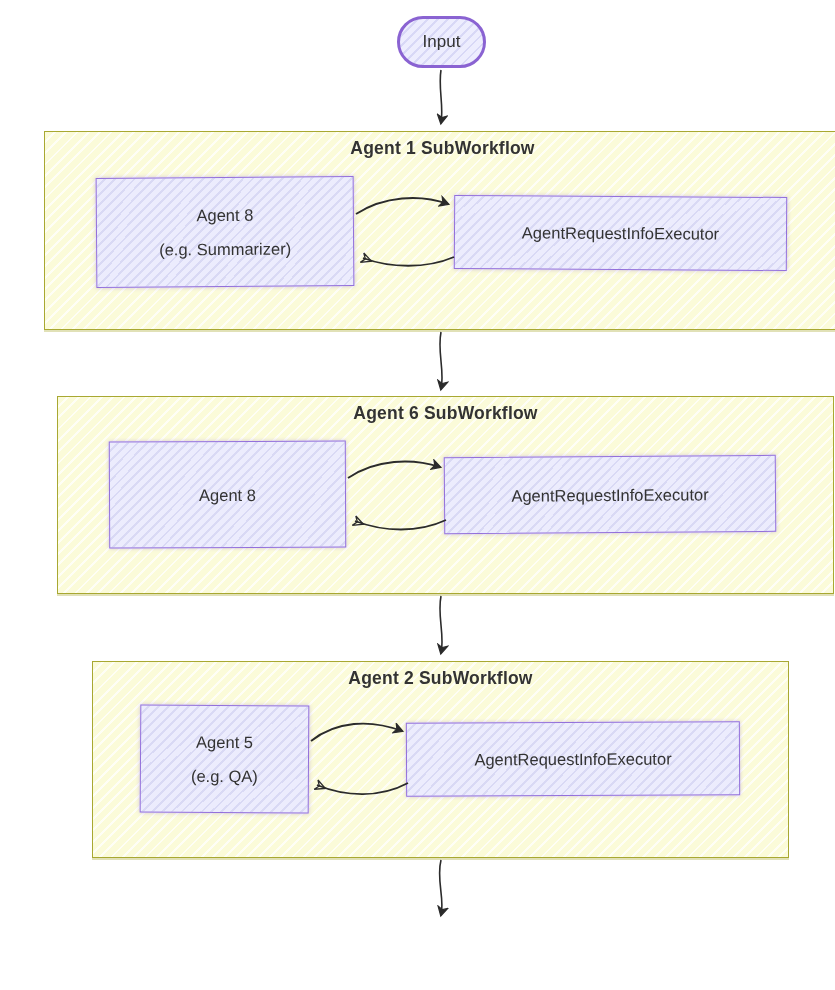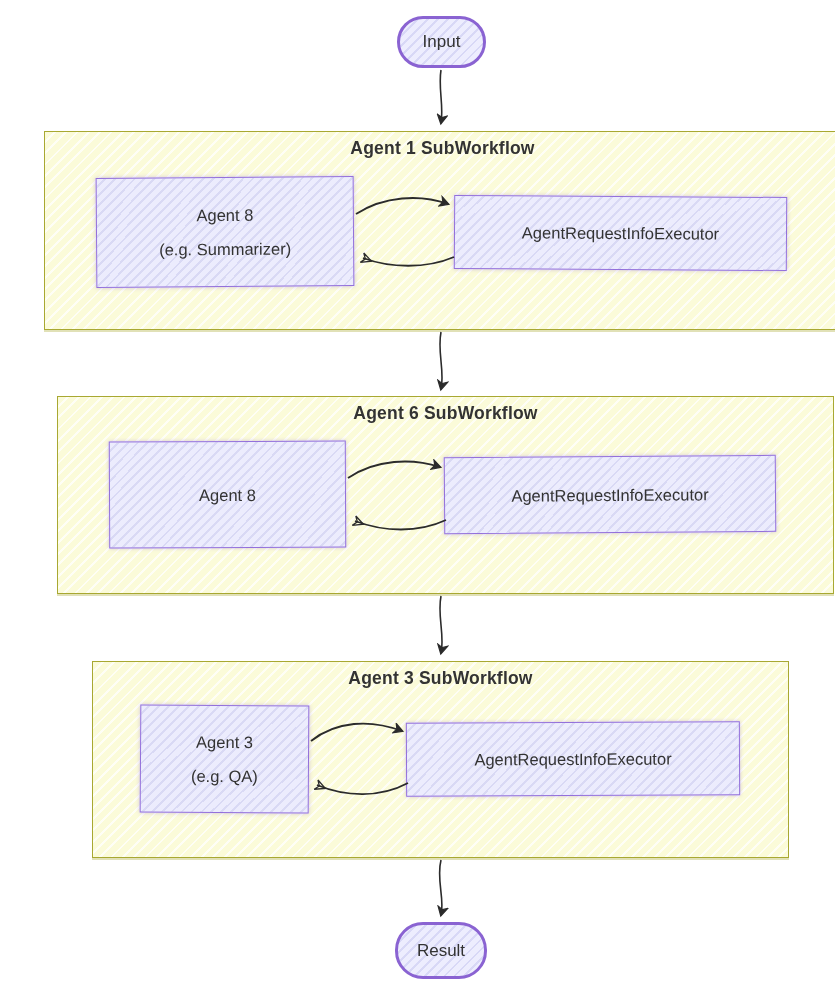--- a/index.html
+++ b/index.html
@@ -107,33 +107,30 @@
     <div class="subworkflow-title">Agent 6 SubWorkflow</div>
   </div>
   <div class="node rot-c" style="left:85px; top:441px; width:237px; height:107px;">
     <span class="line">Agent 8</span>
   </div>
   <div class="node rot-a" style="left:420px; top:456px; width:332px; height:77px;">
     <span class="line">AgentRequestInfoExecutor</span>
   </div>
 
   <div class="subworkflow" style="left:68px; top:661px; width:697px; height:197px;">
-    <div class="subworkflow-title">Agent 3 SubWorkflow</div>
+    <div class="subworkflow-title">Agent 2 SubWorkflow</div>
   </div>
   <div class="node rot-b" style="left:116px; top:705px; width:169px; height:108px;">
-    <span class="line">Agent 3</span>
+    <span class="line">Agent 5</span>
     <span class="line">(e.g. QA)</span>
   </div>
   <div class="node rot-c" style="left:382px; top:722px; width:334px; height:74px;">
     <span class="line">AgentRequestInfoExecutor</span>
   </div>
 
-  <div class="stadium" style="left:371px; top:922px; width:92px; height:57px;">
-    <span>Result</span>
-  </div>
 
   <svg class="edges-layer" viewBox="0 0 835 990" xmlns="http://www.w3.org/2000/svg">
     <defs>
       <marker id="arrow-filled" markerWidth="9" markerHeight="9" refX="7" refY="4.5" orient="auto" markerUnits="userSpaceOnUse">
         <path d="M0.5,0.5 L8,4.5 L0.5,8.5 L2.5,4.5 z" fill="#2b2b2b" stroke="#2b2b2b" stroke-width="1"></path>
       </marker>
       <marker id="arrow-filled-big" markerWidth="12" markerHeight="12" refX="9" refY="6" orient="auto" markerUnits="userSpaceOnUse">
         <path d="M1,1 L10,6 L1,11 L3.5,6 z" fill="#2b2b2b" stroke="#2b2b2b" stroke-width="1.2"></path>
       </marker>
       <marker id="arrow-open" markerWidth="13" markerHeight="12" refX="10" refY="6" orient="auto" markerUnits="userSpaceOnUse">

